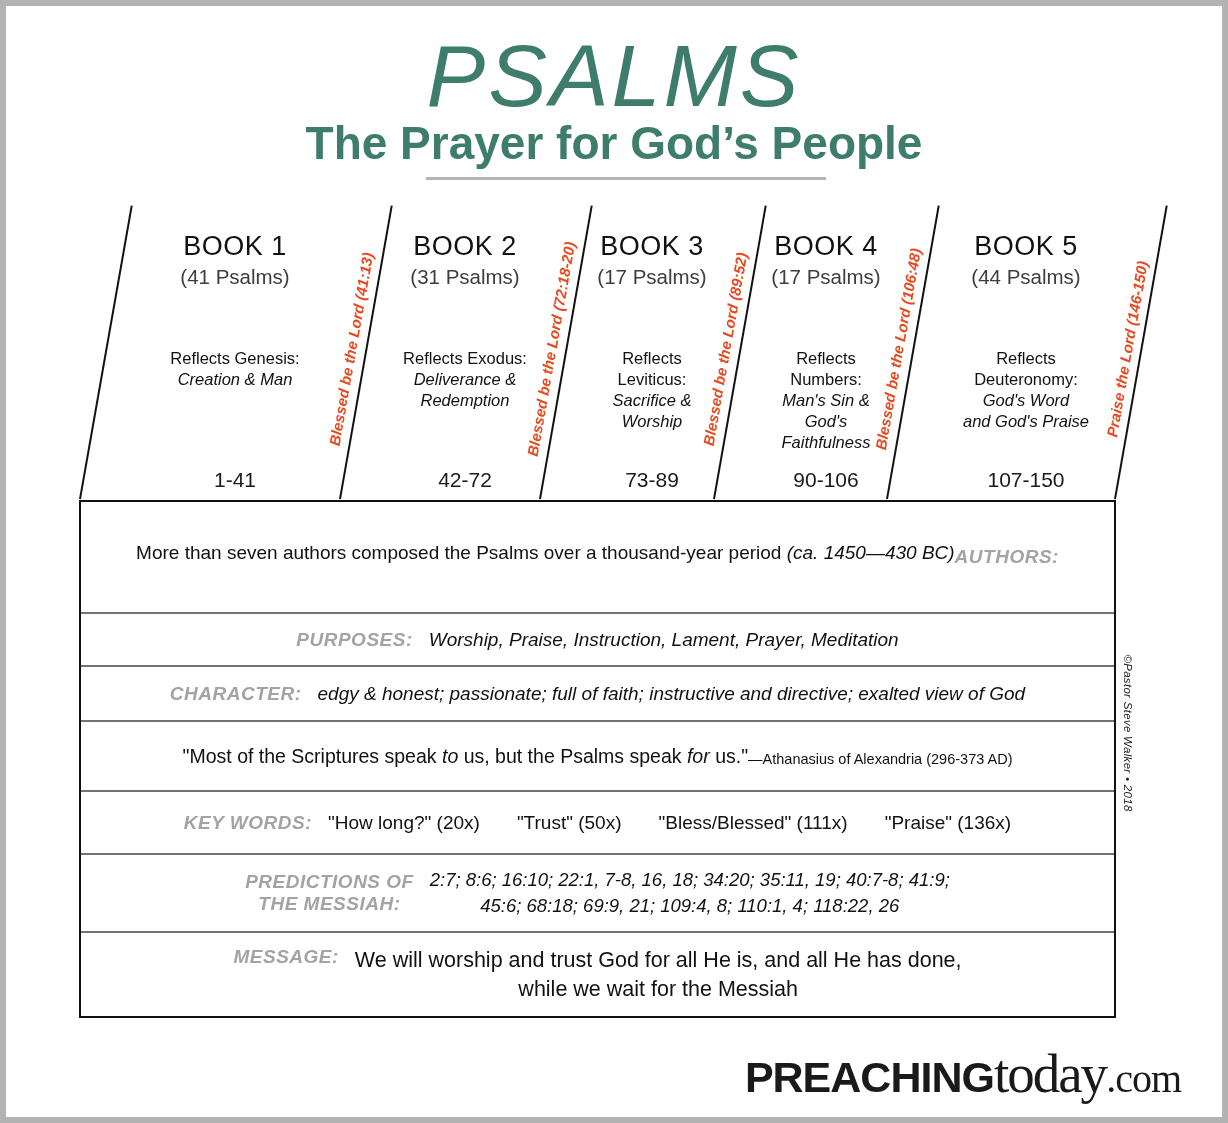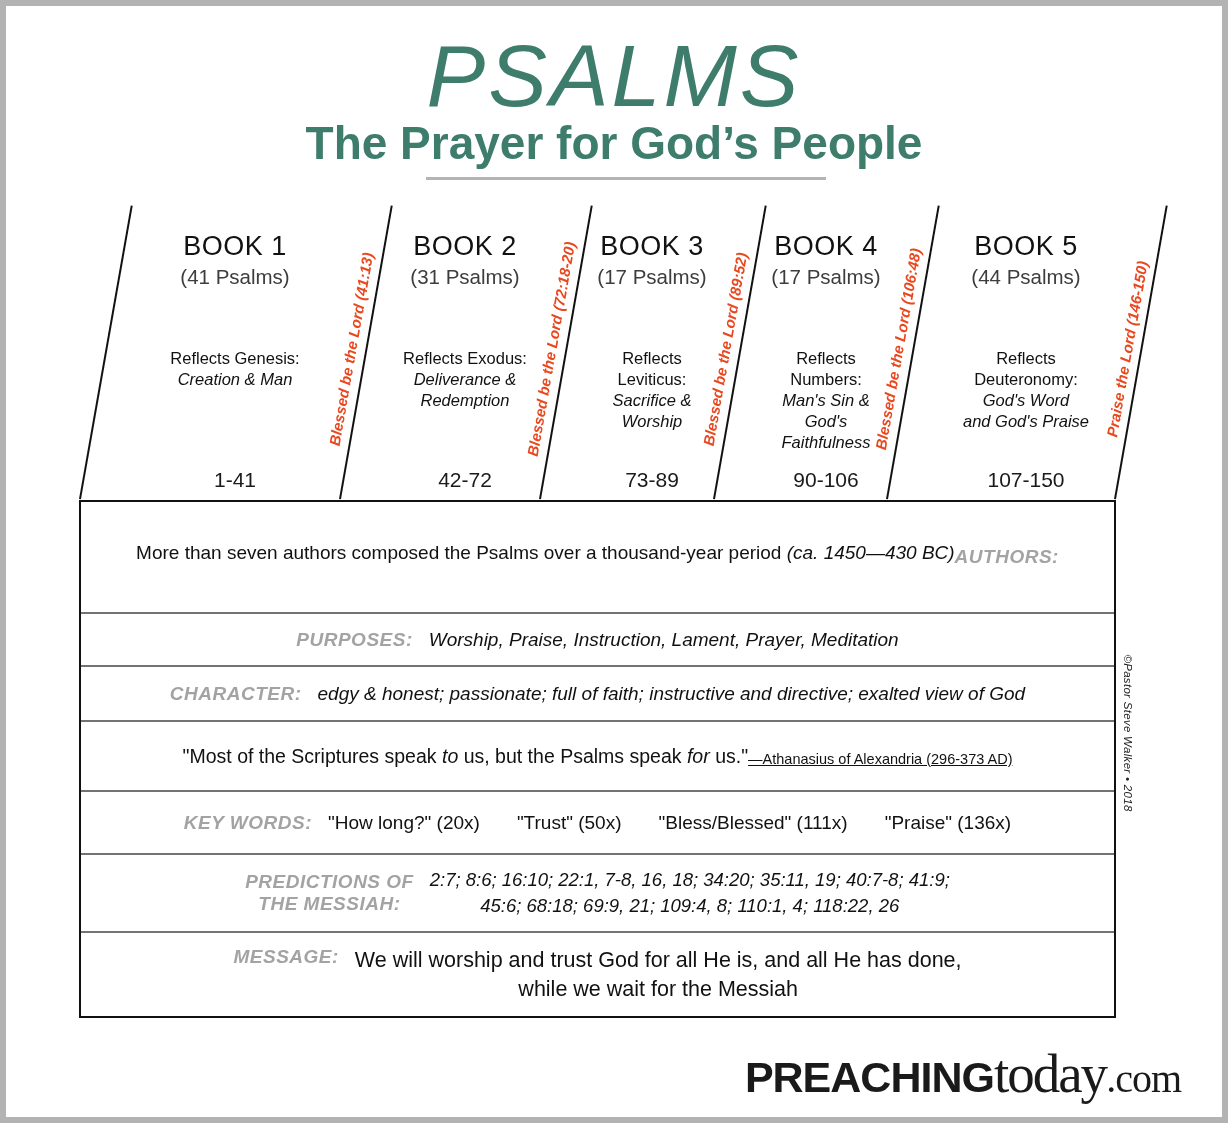--- a/index.html
+++ b/index.html
@@ -49,21 +49,21 @@
   .pair{display:flex;align-items:flex-start;gap:16px;max-width:1000px;}
   .pair.center{align-items:center;}
   .row-label{
     color:#a3a3a3;font-style:italic;font-weight:bold;letter-spacing:.5px;
     white-space:pre-line;text-align:center;flex:none;
   }
   .ital{font-style:italic;}
   .intro-line{margin-bottom:9px;}
   .authors-value{text-align:center;line-height:27px;}
   .quote-line{font-size:19.5px;}
-  .quote-attr{font-size:14.5px;margin-top:5px;text-decoration:underline;}
+  .quote-attr{font-size:14.5px;margin-top:5px;}
   .kw-items{display:flex;gap:37px;}
   .pred-value{font-style:italic;white-space:pre-line;text-align:center;line-height:26px;font-size:18.5px;}
   .msg-value{font-size:21.5px;line-height:29px;white-space:pre-line;text-align:center;}
   .msg-label{font-size:19px;}
   
   .copyright-vert{
     position:absolute;left:1122px;top:727px;white-space:nowrap;
     transform:translate(-50%,-50%) rotate(90deg);
     font-size:11.5px;font-style:italic;color:#222;letter-spacing:.3px;
   }

